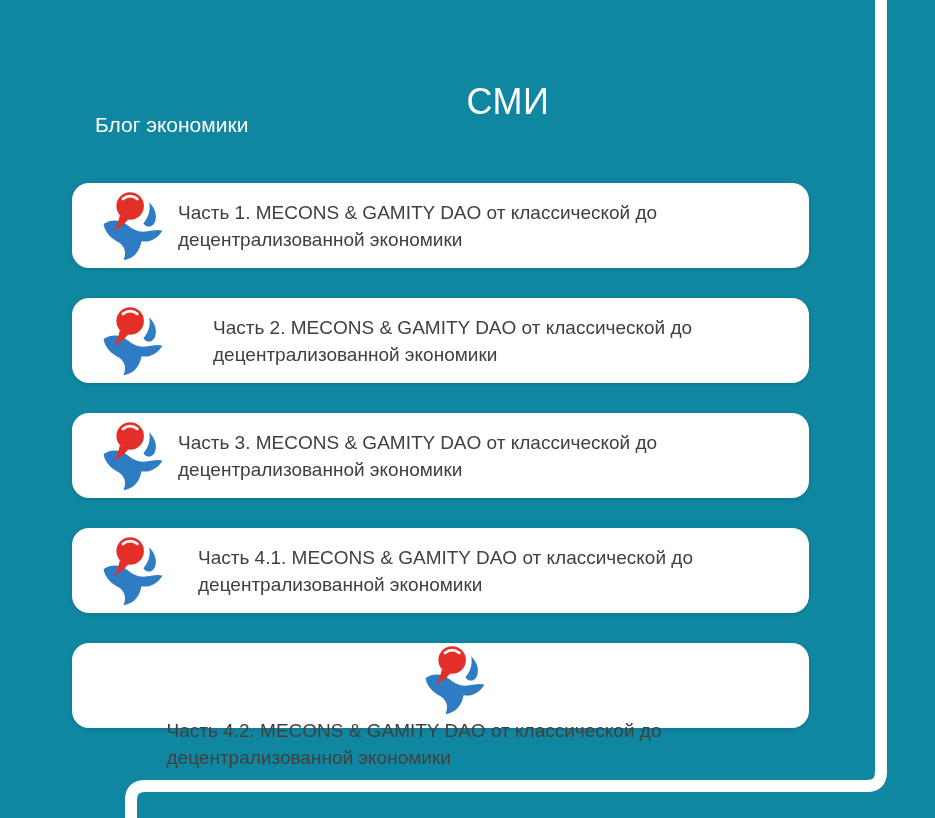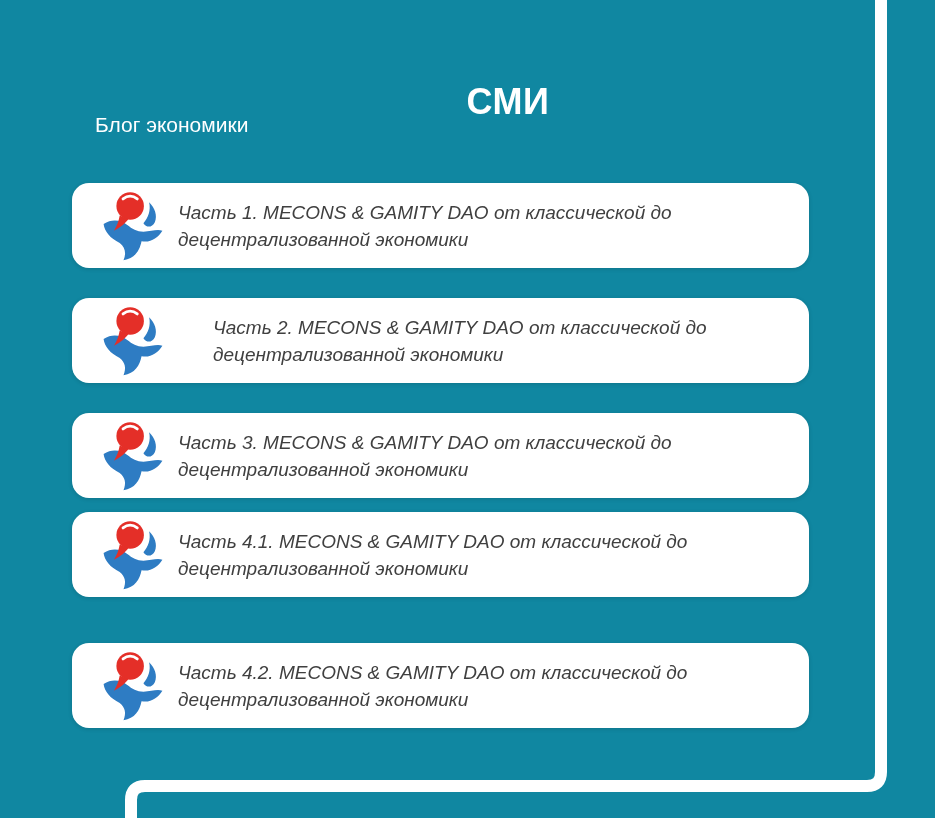--- a/index.html
+++ b/index.html
@@ -11,21 +11,21 @@
     position: relative;
   }
   .page { position: absolute; inset: 0; }
 
   .page-title {
     position: absolute;
     left: 508px; top: 57px;
     transform: translateX(-50%);
     color: #ffffff;
     font-size: 36px;
-    font-weight: 700;
+    font-weight: 400;
     letter-spacing: 0.5px;
     white-space: nowrap;
   }
   .section-subtitle {
     position: absolute;
     left: 95px; top: 113px;
     color: #ffffff;
     font-size: 21px;
     font-weight: 400;
   }
@@ -34,27 +34,26 @@
     position: absolute;
     left: 72px;
     width: 737px; height: 85px;
     background: #ffffff;
     border-radius: 17px;
     display: flex;
     align-items: center;
     text-decoration: none;
     box-shadow: 0 1px 4px rgba(0,0,0,0.15);
     cursor: pointer;
-    font-style: italic;
   }
   .card-1 { top: 183px; }
   .card-2 { top: 298px; gap: 35px; }
   .card-3 { top: 413px; }
-  .card-4 { top: 512px; }
-  .card-5 { top: 643px; }
+  .card-4 { top: 528px; gap: 20px; }
+  .card-5 { top: 643px; flex-direction: column; }
 
   .card .logo {
     margin-left: 28px;
     width: 66px; height: 74px;
     flex: 0 0 auto;
   }
   .card .card-title {
     margin-left: 12px;
     font-size: 19px;
     line-height: 27px;

